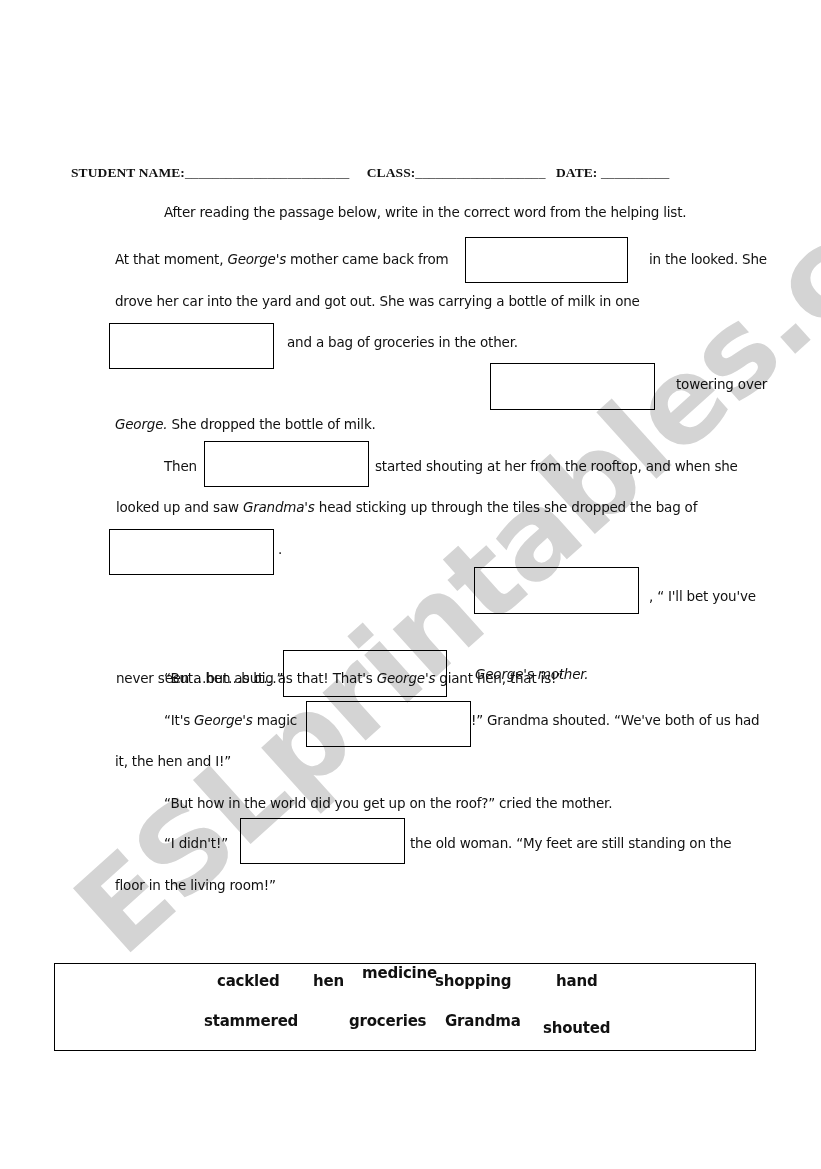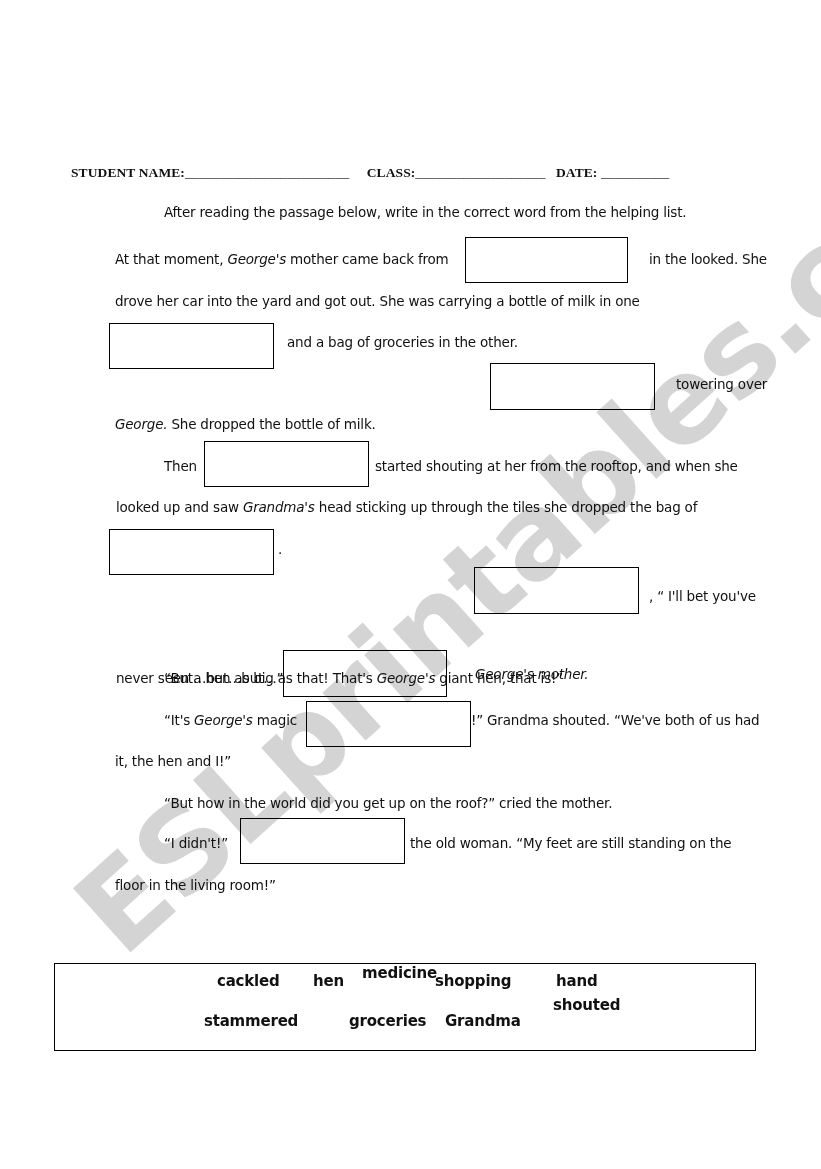--- a/index.html
+++ b/index.html
@@ -139,16 +139,16 @@
 
   <div class="word-bank">
     <div class="wb-word" style="left:162px; top:8px;">cackled</div>
     <div class="wb-word" style="left:258px; top:8px;">hen</div>
     <div class="wb-word" style="left:307px; top:0;">medicine</div>
     <div class="wb-word" style="left:380px; top:8px;">shopping</div>
     <div class="wb-word" style="left:501px; top:8px;">hand</div>
     <div class="wb-word" style="left:149px; top:48px;">stammered</div>
     <div class="wb-word" style="left:294px; top:48px;">groceries</div>
     <div class="wb-word" style="left:390px; top:48px;">Grandma</div>
-    <div class="wb-word" style="left:488px; top:32px;margin-left:10px;">shouted</div>
+    <div class="wb-word" style="left:488px; top:55px;">shouted</div>
   </div>
 
 </div>
 
 </body></html>

